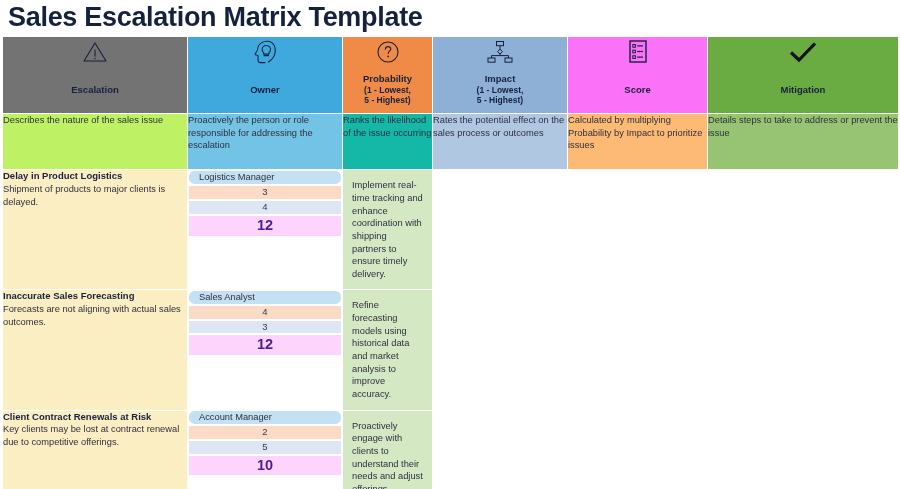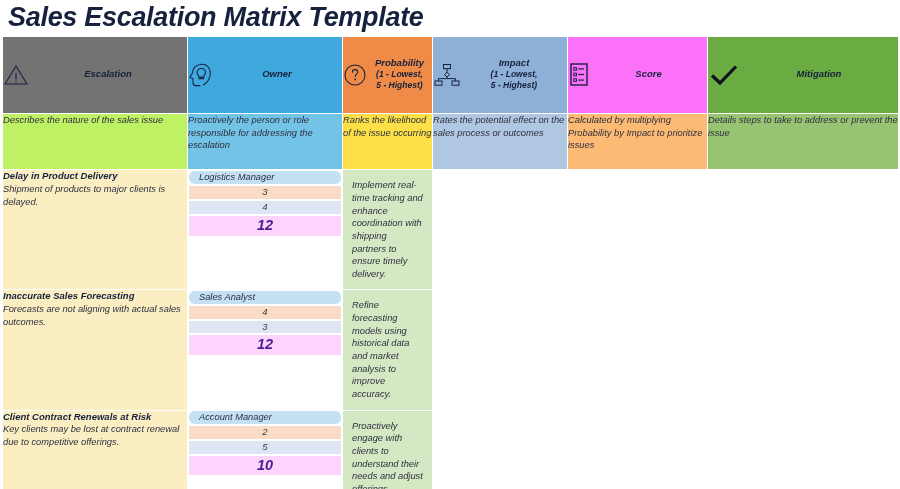--- a/index.html
+++ b/index.html
@@ -11,21 +11,20 @@
     width: 900px;
     height: 489px;
     font-family: "Liberation Sans", sans-serif;
     overflow: hidden;
   }
   .page {
     position: relative;
     width: 900px;
     height: 489px;
     box-sizing: border-box;
-    font-style: italic;
   }
   .page-title {
     font-size: 27px;
     font-weight: bold;
     color: #16213e;
     letter-spacing: -0.3px;
     padding: 3px 0 5px 8px;
     line-height: 1.05;
     white-space: nowrap;
   }
@@ -51,21 +50,21 @@
 
   
   .hdr {
     height: 76px;
     text-align: center;
     position: relative;
   }
   .hdr-inner {
     height: 76px;
     display: flex;
-    flex-direction: row;
+    flex-direction: column;
     align-items: center;
     justify-content: flex-start;
     padding-top: 0;
     box-sizing: border-box;
   }
   .hdr-icon {
     height: 30px;
     display: flex;
     align-items: center;
     justify-content: center;
@@ -150,21 +149,21 @@
   .h-esc   { background: #737373; }
   .h-own   { background: #3fa9dd; }
   .h-prob  { background: #ef8b46; }
   .h-imp   { background: #8eafd6; }
   .h-score { background: #fb71f7; }
   .h-mit   { background: #6aab42; }
 
   
   .d-esc   { background: #bef264; }
   .d-own   { background: #73c3e6; }
-  .d-prob  { background: #fde047; }
+  .d-prob  { background: #14b8a6; }
   .d-imp   { background: #afc7e0; }
   .d-score { background: #fdba74; }
   .d-mit   { background: #96c472; }
 
   
   .b-esc   { background: #fbeec2; }
   .b-own   { background: #c3e1f2; border-radius: 7px; }
   .b-prob  { background: #fadbc5; }
   .b-imp   { background: #dde6f2; }
   .b-score { background: #fdd4fb; }
@@ -287,21 +286,21 @@
         <td class="desc d-esc">Describes the nature of the sales issue</td>
         <td class="desc d-own">Proactively the person or role responsible for addressing the escalation</td>
         <td class="desc d-prob">Ranks the likelihood of the issue occurring</td>
         <td class="desc d-imp">Rates the potential effect on the sales process or outcomes</td>
         <td class="desc d-score">Calculated by multiplying Probability by Impact to prioritize issues</td>
         <td class="desc d-mit">Details steps to take to address or prevent the issue</td>
       </tr>
 
       <tr class="row-sep">
         <td class="cell issue b-esc" style="height:62px">
-          <span class="issue-title">Delay in Product Delivery</span>
+          <span class="issue-title">Delay in Product Logistics</span>
           <span class="issue-desc">Shipment of products to major clients is delayed.</span>
         </td>
         <td class="cell mid b-own">Logistics Manager</td>
         <td class="cell num b-prob">3</td>
         <td class="cell num b-imp">4</td>
         <td class="cell score b-score">12</td>
         <td class="cell mitig b-mit">Implement real-time tracking and enhance coordination with shipping partners to ensure timely delivery.</td>
       </tr>
 
       <tr class="row-sep">

